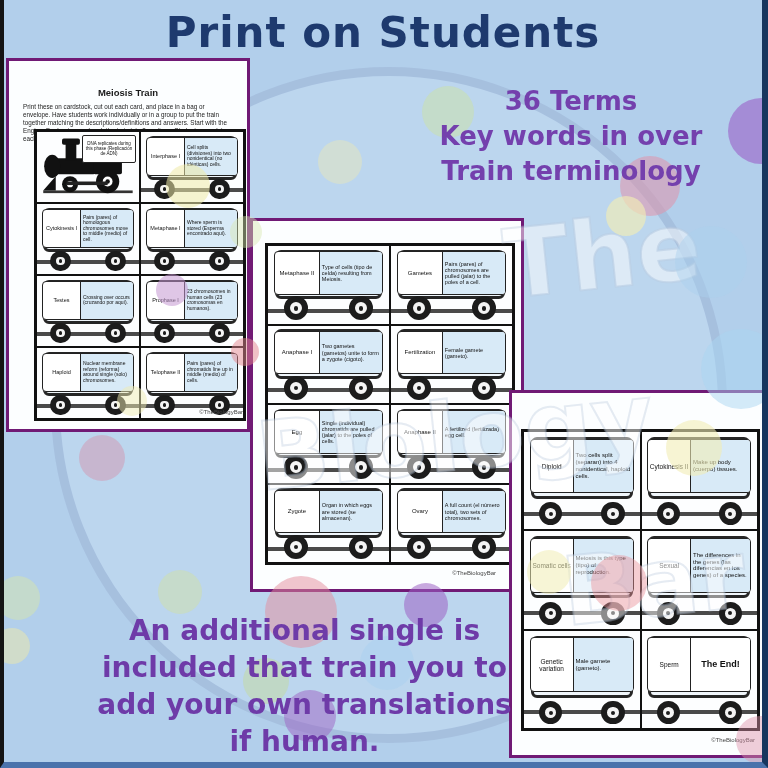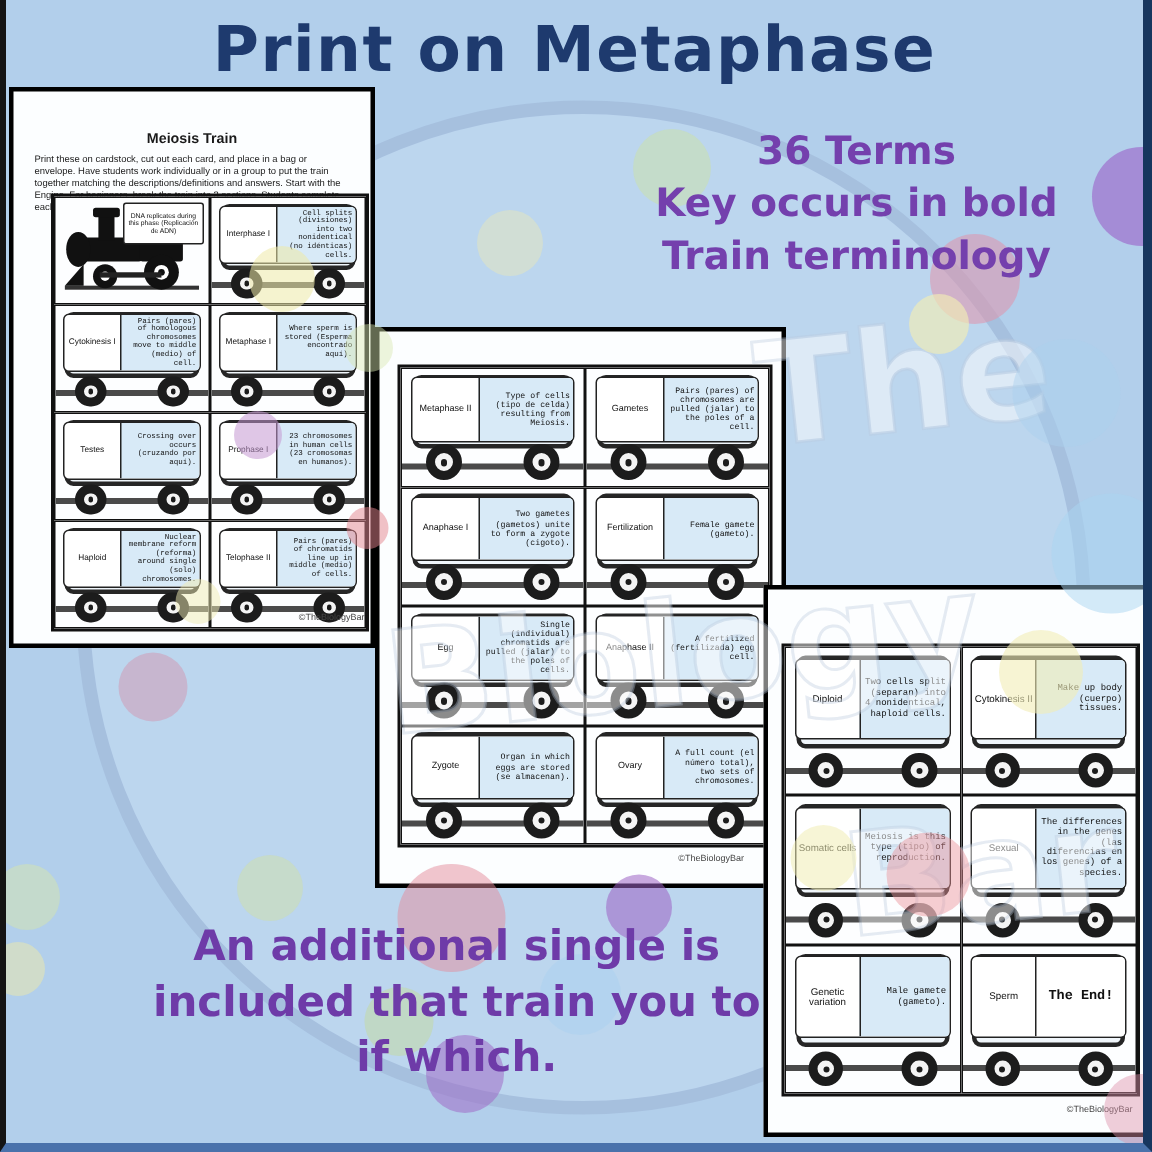--- a/index.html
+++ b/index.html
@@ -25,21 +25,21 @@
     position:absolute;left:392px;top:84px;width:350px;text-align:center;z-index:7;
     font-family:"DejaVu Sans",sans-serif;font-weight:bold;font-size:26px;line-height:35px;
     color:#7440ad;
   }
   .bottom-note{
     position:absolute;left:18px;top:612px;width:565px;text-align:center;z-index:7;
     font-family:"DejaVu Sans",sans-serif;font-weight:bold;font-size:28px;line-height:37px;
     color:#6e3ba8;
   }
   
-  .page{position:absolute;background:#fcfeff;border:3px solid #000000;z-index:3;}
+  .page{position:absolute;background:#fcfeff;border:3px solid #701a75;z-index:3;}
   .p-left{left:2px;top:58px;width:244px;height:374px;}
   .p-mid{left:246px;top:218px;width:274px;height:374px;}
   .p-right{left:505px;top:390px;width:257px;height:368px;}
   .page-title{text-align:center;font-weight:bold;font-size:9.5px;color:#1a1a1a;margin-top:26px;}
   .page-instructions{margin:5px 14px 0 14px;font-size:6.3px;line-height:8px;color:#222;text-align:left;}
   .copyright{position:absolute;font-size:6px;color:#444;z-index:4;}
   .p-left  .copyright{right:4px;bottom:14px;}
   .p-mid   .copyright{right:25px;bottom:13px;}
   .p-right .copyright{right:8px;bottom:12px;}
   
@@ -55,22 +55,22 @@
   .tcard{
     position:absolute;left:5%;top:7%;width:90%;height:56%;
     display:flex;border:1.5px solid #222;border-radius:4px;background:#fff;overflow:hidden;
   }
   .term{
     width:41%;display:flex;align-items:center;justify-content:center;text-align:center;
     padding:1px;font-size:5.5px;line-height:6px;color:#111;
   }
   .desc{
     width:59%;background:#d8eaf7;border-left:1.5px solid #222;
-    display:flex;align-items:center;justify-content:center;text-align:right;
-    padding:1px 2px;font-size:5px;line-height:5.6px;color:#111;font-family:Liberation Mono, monospace;
+    display:flex;align-items:center;justify-content:center;text-align:left;
+    padding:1px 2px;font-size:5px;line-height:5.6px;color:#111;
   }
   .p-mid .term{font-size:6px;line-height:6.6px}
   .p-mid .desc{font-size:5.5px;line-height:6.1px}
   .p-right .term{font-size:6.5px;line-height:7px}
   .p-right .desc{font-size:6px;line-height:6.8px}
   .p-right .grid .cell:last-child .desc{font-weight:bold;font-size:9px;background:#fff;}
   .track{position:absolute;left:0;right:0;bottom:14%;height:4px;background:#4a4a4a;}
   .wheel{
     position:absolute;bottom:4%;width:20%;aspect-ratio:1/1;border-radius:50%;
     border:6px solid #1c1c1c;background:#f4f4f4;
@@ -96,30 +96,31 @@
   .dots{position:absolute;inset:0;z-index:6;pointer-events:none;}
   .dot{position:absolute;border-radius:50%;}
 </style>
 </head>
 <body>
 
 <div class="stage">
 
   <div class="big-circle"></div>
 
-  <div class="main-title">Print on Metaphase</div>
+  <div class="main-title">Print on Students</div>
   <div class="features">
     <div>36 Terms</div>
-    <div>Key occurs in bold</div>
+    <div>Key words in over</div>
     <div>Train terminology</div>
   </div>
   <div class="bottom-note">
     <div>An additional single is</div>
     <div>included that train you to</div>
-    <div>if which.</div>
+    <div>add your own translations</div>
+    <div>if human.</div>
   </div>
 
   <div class="page p-left">
     <div class="page-title">Meiosis Train</div>
     <div class="page-instructions">Print these on cardstock, cut out each card, and place in a bag or envelope.  Have students work individually or in a group to put the train together matching the descriptions/definitions and answers.  Start with the Engine.  For beginners, break the train into 3 sections.  Students complete each section separately then put them together.</div>
     <div class="grid">
 
       <div class="cell engine-cell">
         <svg viewBox="0 0 104 72">
           <rect x="2" y="62" width="100" height="3" fill="#333"></rect>

